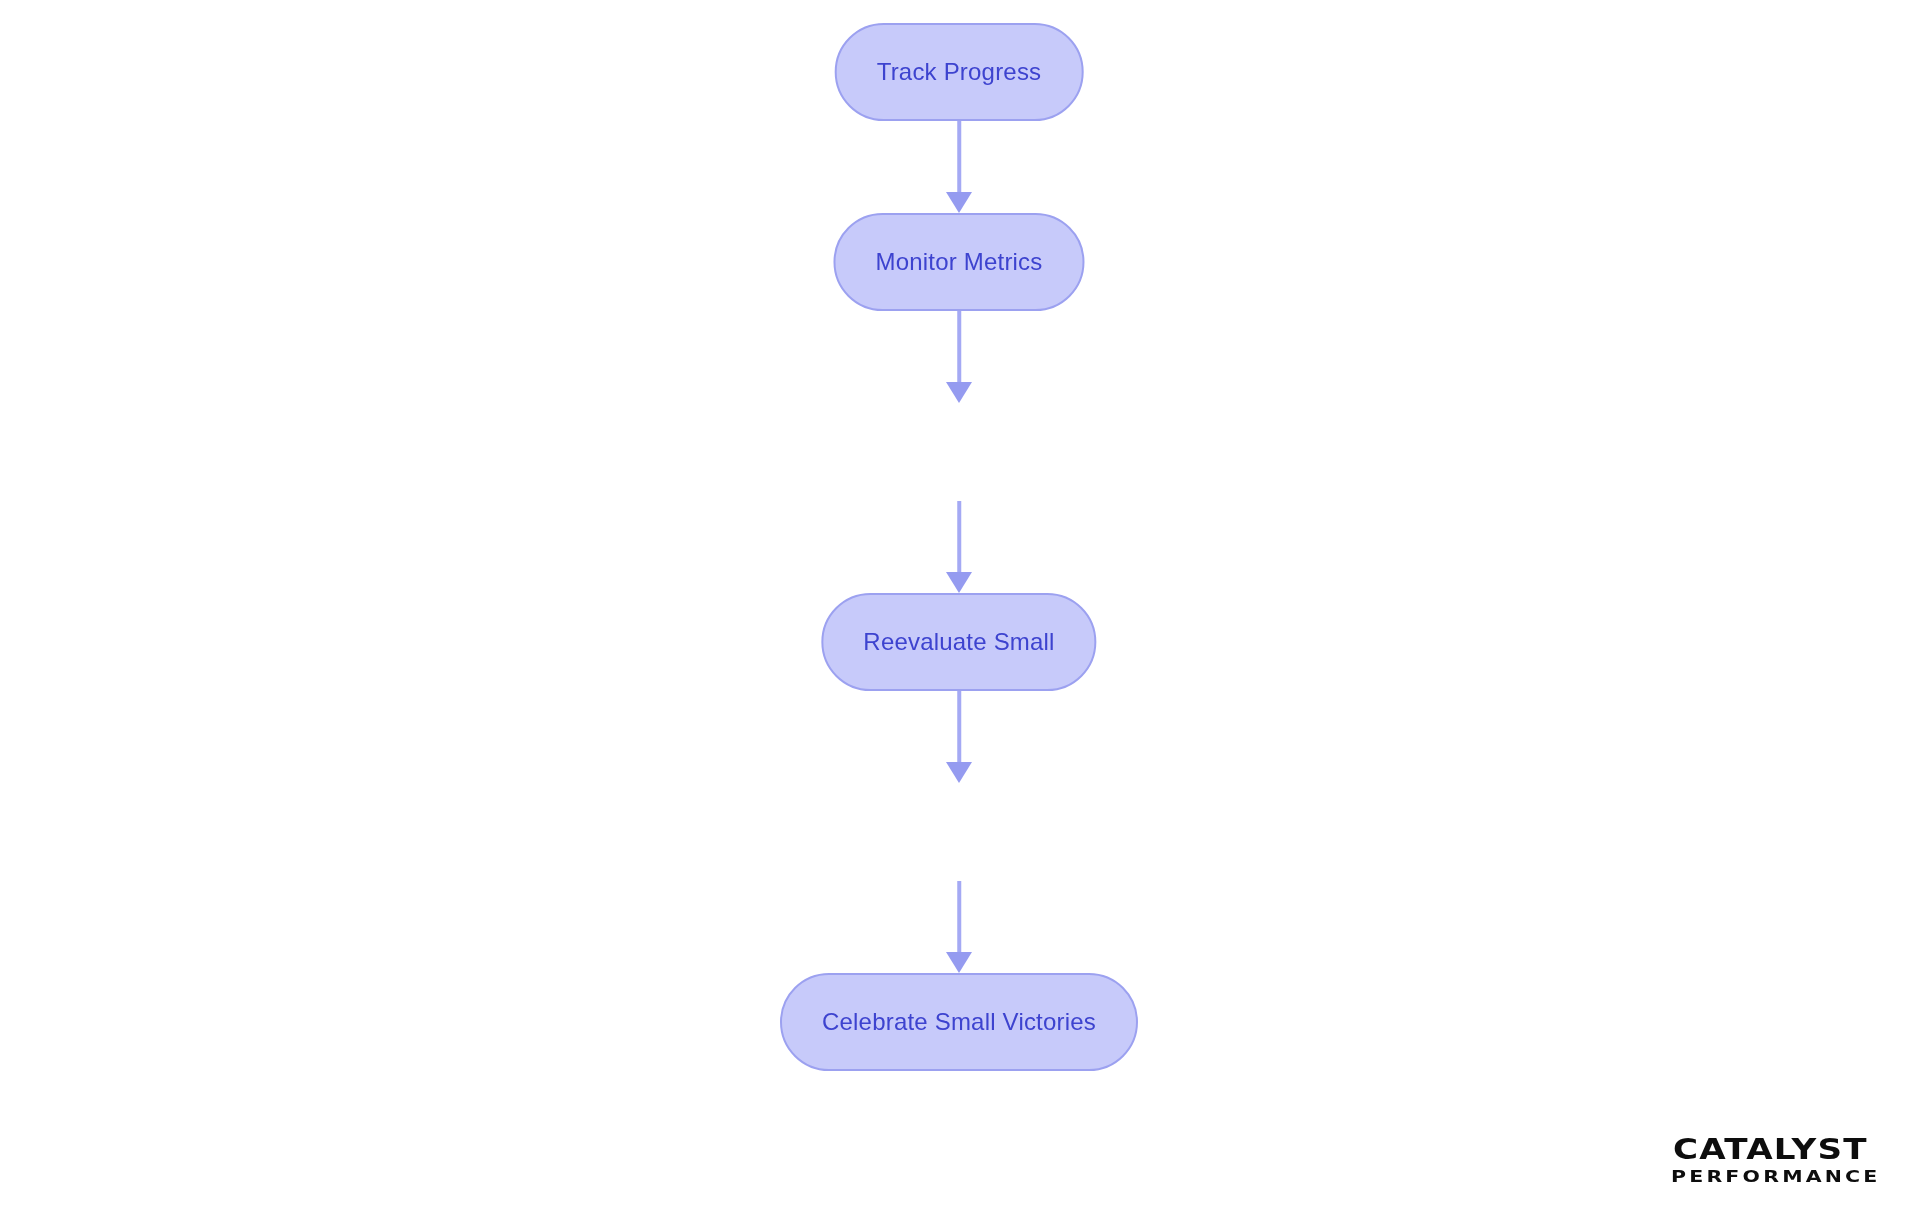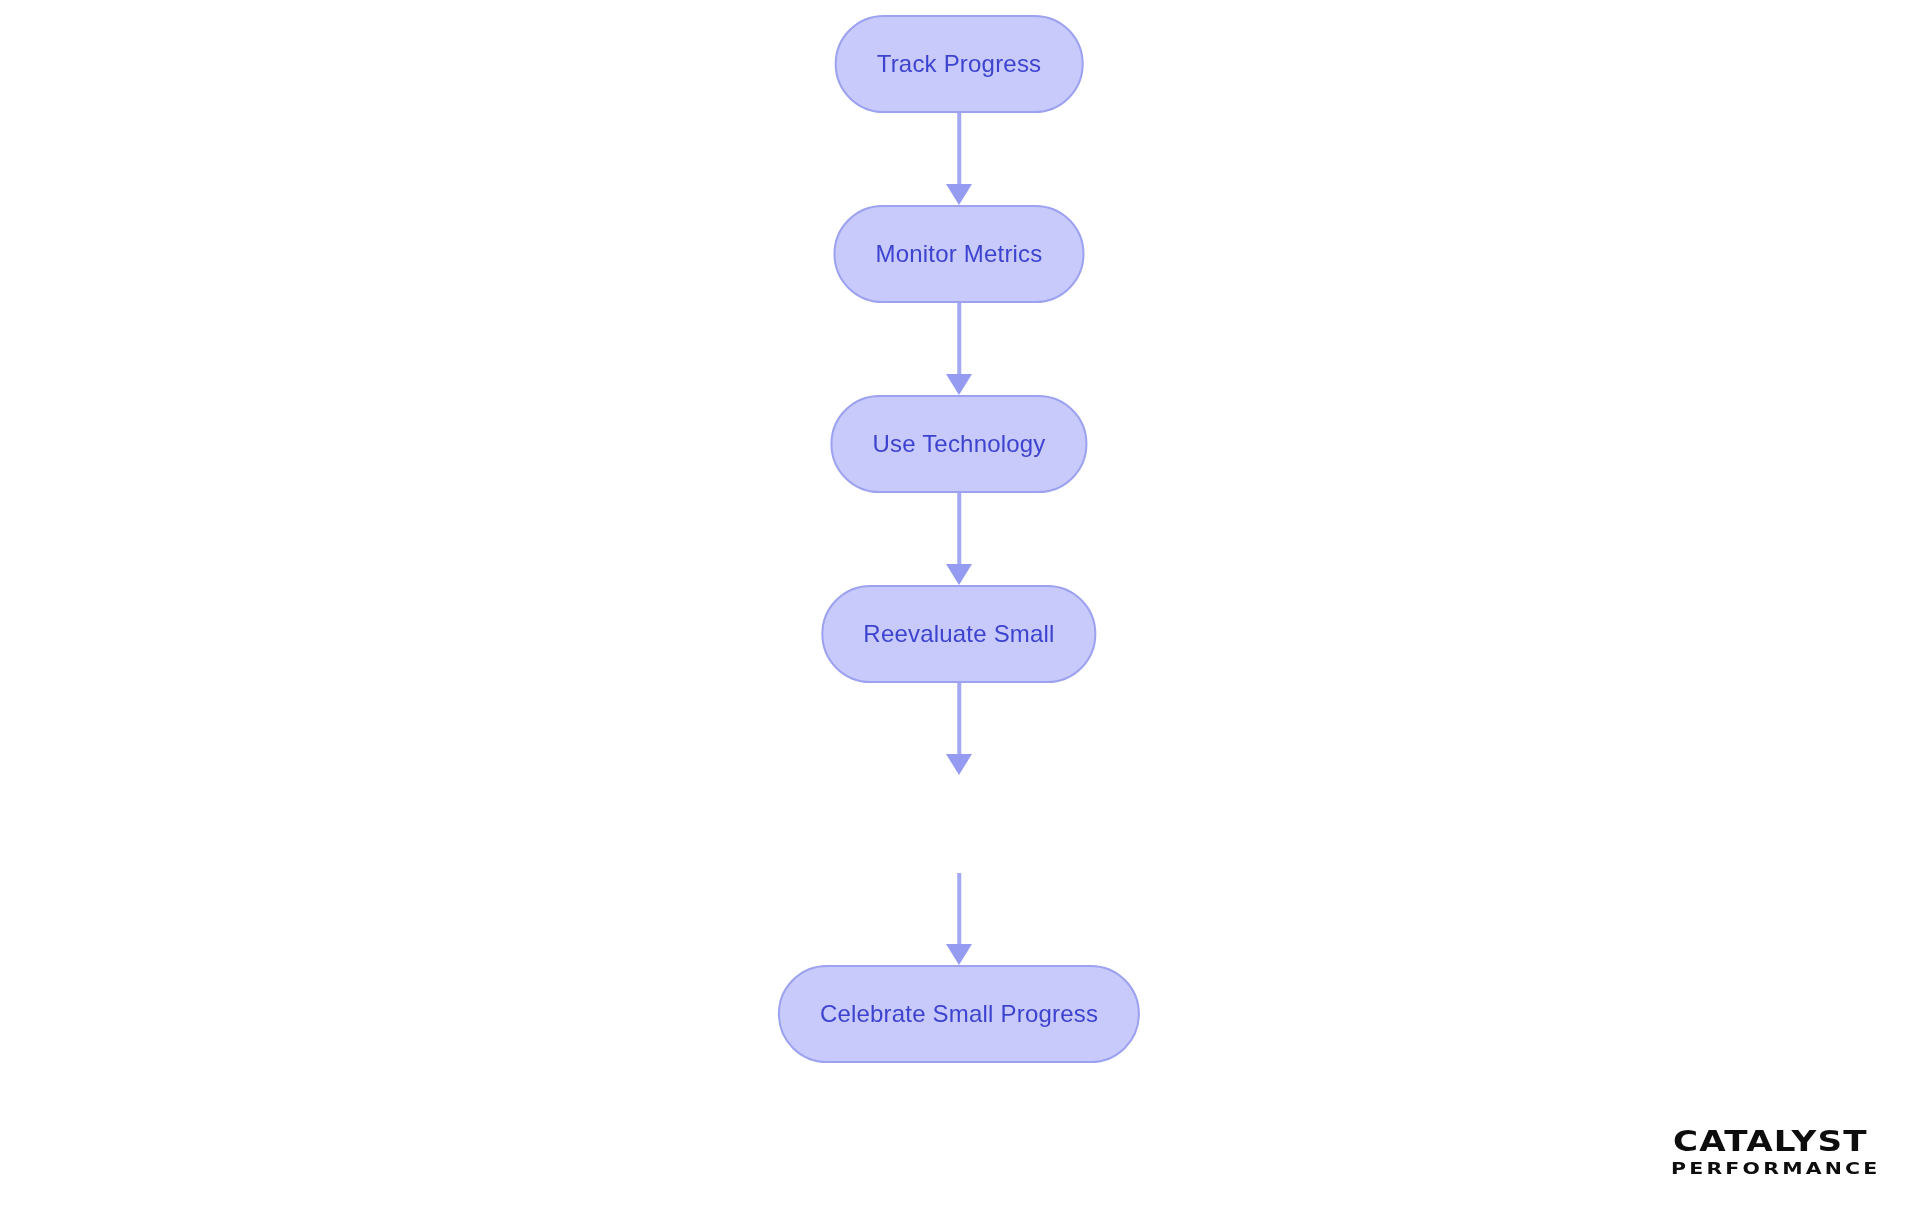--- a/index.html
+++ b/index.html
@@ -10,20 +10,21 @@
   body {
     width: 1920px;
     height: 1215px;
     position: relative;
     overflow: hidden;
     font-family: "Liberation Sans", sans-serif;
   }
   .canvas {
     position: absolute;
     inset: 0;
+    margin-top: 8px;
   }
   
   .node {
     position: absolute;
     left: 959px;
     transform: translateX(-50%);
     height: 98px;
     padding: 0 40px;
     box-sizing: border-box;
     display: flex;
@@ -109,40 +110,39 @@
     <div class="arrow-head"></div>
   </div>
 
   <div class="node" style="top:205px">Monitor Metrics</div>
 
   <div class="arrow" style="top:303px">
     <div class="arrow-line"></div>
     <div class="arrow-head"></div>
   </div>
 
-  <div class="node" style="top:395px">Use Technology</div>
 
   <div class="arrow" style="top:493px">
     <div class="arrow-line"></div>
     <div class="arrow-head"></div>
   </div>
 
   <div class="node" style="top:585px">Reevaluate Small</div>
 
   <div class="arrow" style="top:683px">
     <div class="arrow-line"></div>
     <div class="arrow-head"></div>
   </div>
 
 
   <div class="arrow" style="top:873px">
     <div class="arrow-line"></div>
     <div class="arrow-head"></div>
   </div>
 
-  <div class="node" style="top:965px">Celebrate Small Progress</div>
+  <div class="node" style="top:965px">Celebrate Small Victories</div>
 
   <div class="logo">
     <span class="brand-name">CATALYST</span><br>
     <span class="brand-subtitle">PERFORMANCE</span>
   </div>
 
 </div>
 
 </body></html>

